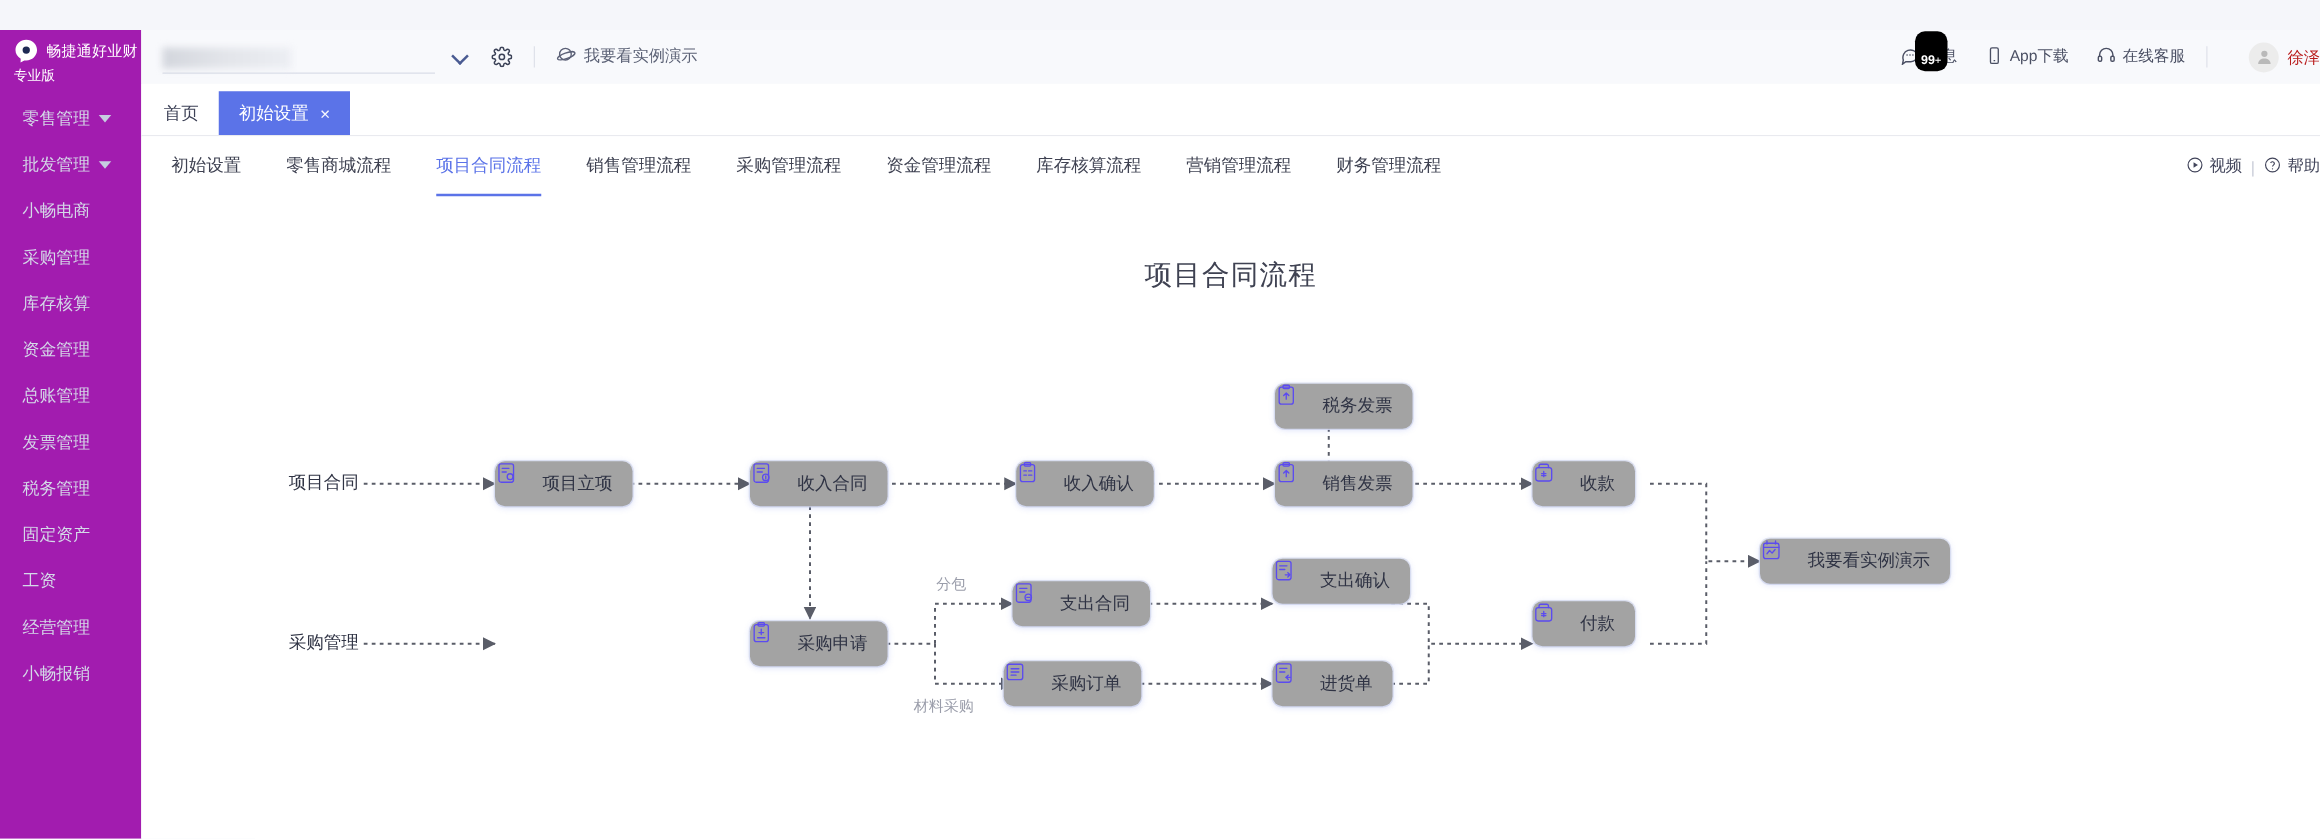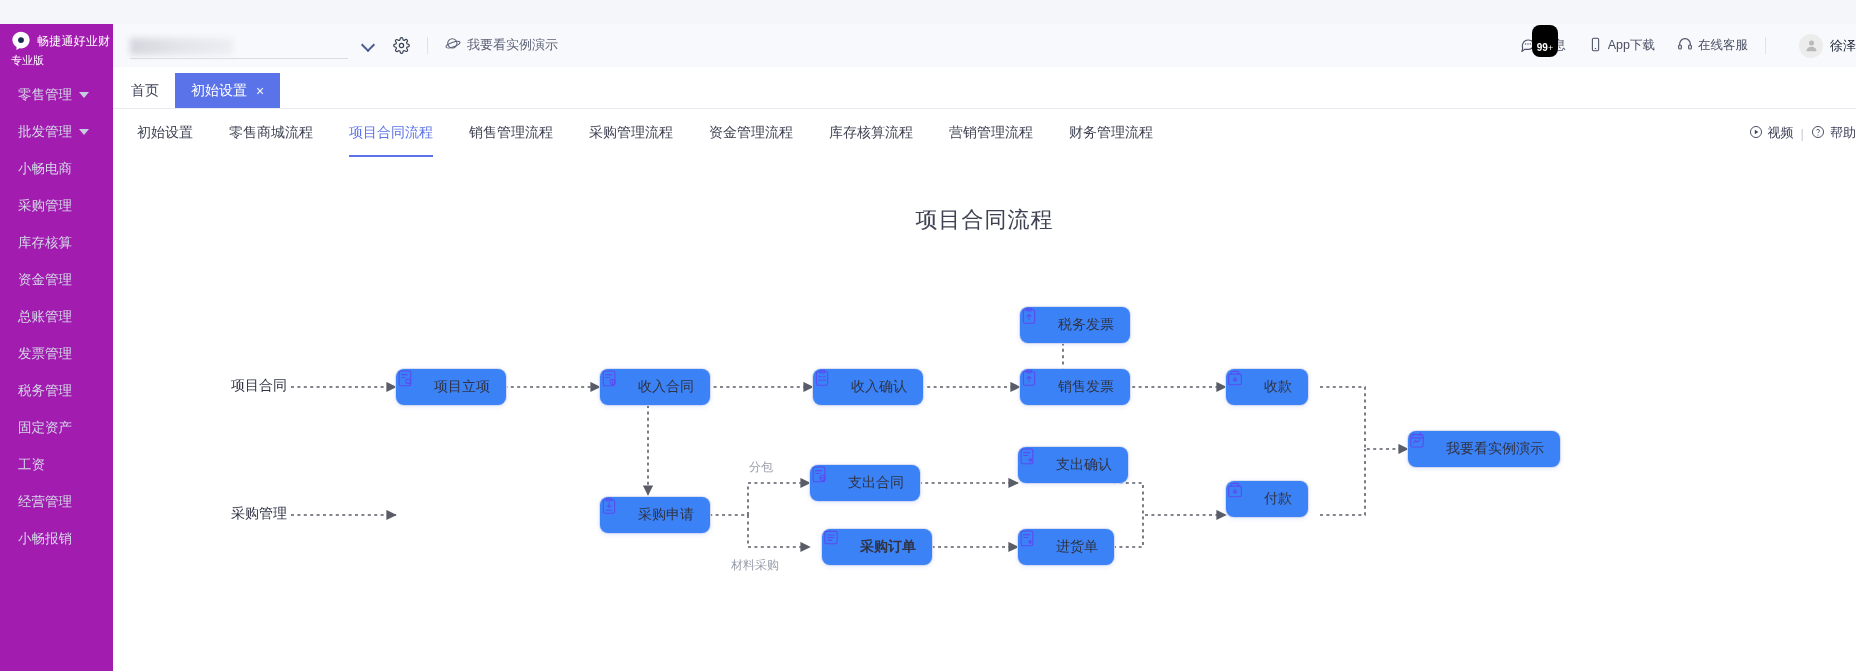--- a/index.html
+++ b/index.html
@@ -71,21 +71,21 @@
     background:#000000; color:#fff; font-size:10px; line-height:14px;
     border-radius: 8px; padding: 16px 5px; height: 15px; white-space:nowrap;
     font-weight: bold;
   }
   .badge small { font-weight: normal; font-size: 9px; }
   .avatar {
     width: 24px; height: 24px; border-radius: 50%;
     background: #ececec; display:flex; align-items:center; justify-content:center;
     margin-left: 16px;
   }
-  .uname { font-size:13px; color:#0f172a; margin-left:7px; white-space:nowrap; }
+  .uname { font-size:13px; color:#b91c1c; margin-left:7px; white-space:nowrap; }
 
   
   #tabstrip {
     position:absolute; left:113px; top: 67px; right:0; height: 42px;
     background:#fff; display:flex; align-items:flex-end; padding-left: 2px;
     border-bottom: 1px solid #e9eaef;
   }
   .wtab {
     height: 35px; display:flex; align-items:center; padding: 0 16px;
     font-size:14px; color:#3e4257; cursor:pointer; white-space:nowrap;
@@ -122,21 +122,21 @@
     letter-spacing: 1px;
   }
 
   
   #canvas { position:relative; width: 1743px; height: 420px; margin-top: 8px; }
   #canvas svg { position:absolute; left:0; top:0; }
 
   .node {
     position:absolute; display:flex; align-items:center; gap:8px;
     height: 36px; padding: 0 16px 0 12px;
-    background:#3b82f6; border-radius: 8px;
+    background:#a3a3a3; border-radius: 8px;
     box-shadow: 0 1px 5px rgba(91,115,232,.22), 0 0 0 1px rgba(226,229,240,.9);
     font-size: 14px; color:#2f3344; white-space:nowrap; cursor:pointer;
   }
   .node .nic { width:18px; height:18px; flex:0 0 18px; display:flex; }
   .rowlabel {
     position:absolute; font-size:14px; color:#2f3344; white-space:nowrap;
   }
   .edgelabel {
     position:absolute; font-size:12px; color:#9a9daa; white-space:nowrap;
   }
@@ -490,21 +490,21 @@
             <span class="nic">
               <svg width="18" height="18" viewBox="0 0 20 21" fill="none" stroke="#5b4bf0" stroke-width="1.25" stroke-linecap="round" stroke-linejoin="round">
                 <rect x="3.2" y="2.4" width="13.6" height="17.2" rx="2"></rect>
                 <line x1="6.2" y1="6.6" x2="13" y2="6.6"></line>
                 <line x1="6.2" y1="10" x2="11" y2="10"></line>
                 <path d="M11.4 15h4.4M13.8 13l2 2-2 2"></path>
               </svg>
             </span>
             <span>支出确认</span>
           </div>
-          <div class="node" style="left: 709px; top: 286px; font-weight: bold;">
+          <div class="node" style="left: 690px; top: 286px;">
             <span class="nic">
               <svg width="18" height="18" viewBox="0 0 20 21" fill="none" stroke="#5b4bf0" stroke-width="1.25" stroke-linecap="round" stroke-linejoin="round">
                 <rect x="2.8" y="2.8" width="14.4" height="14.4" rx="2"></rect>
                 <line x1="6.4" y1="7" x2="13.6" y2="7"></line>
                 <line x1="6.4" y1="10" x2="13.6" y2="10"></line>
                 <line x1="6.4" y1="13" x2="11" y2="13"></line>
               </svg>
             </span>
             <span>采购订单</span>
           </div>

